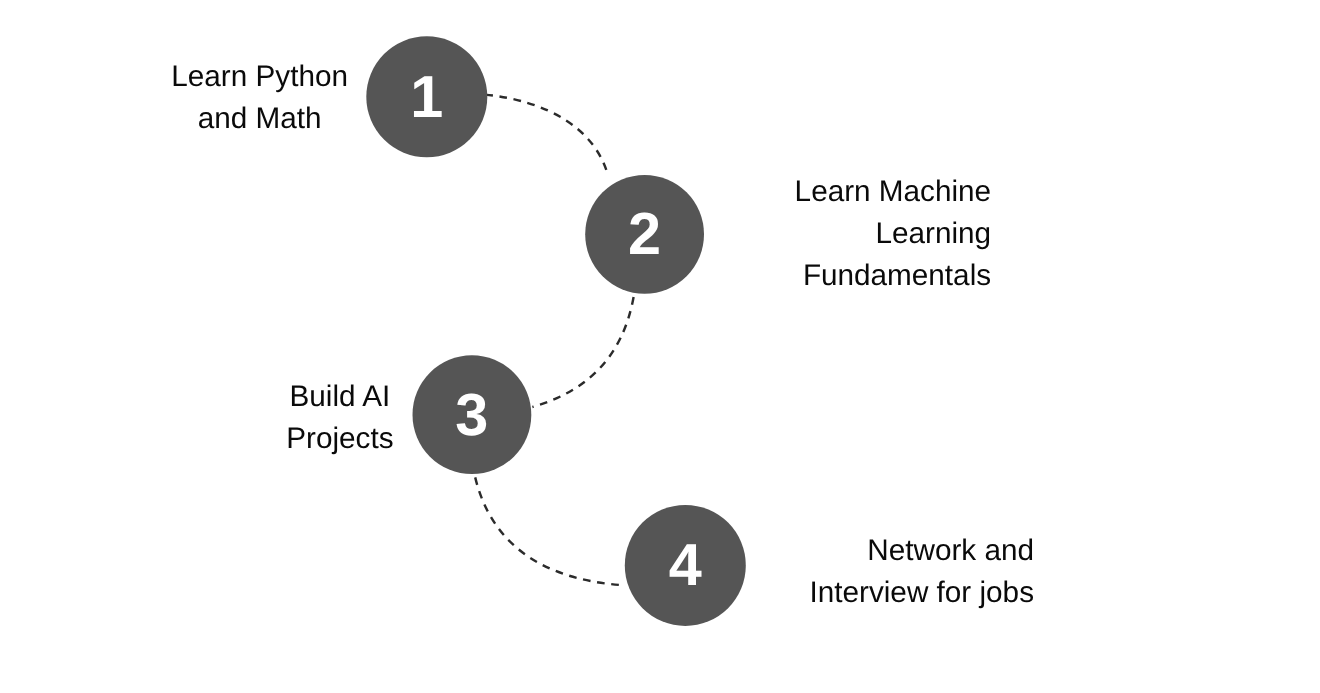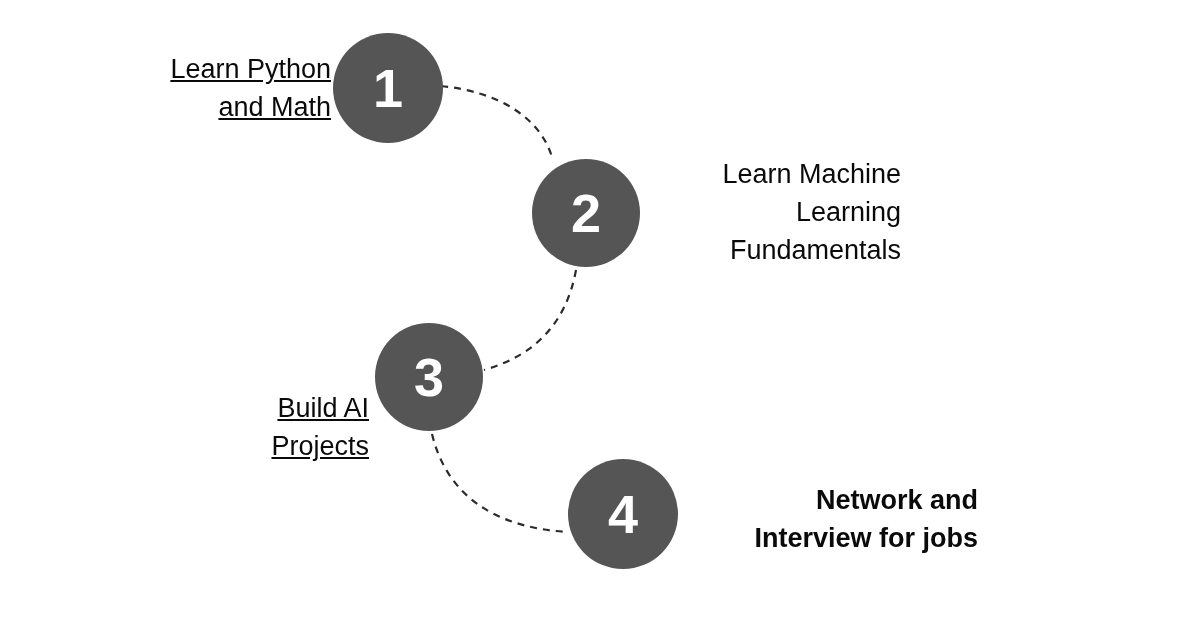--- a/index.html
+++ b/index.html
@@ -47,42 +47,41 @@
   }
   .step-label {
     position: absolute;
     color: #0a0a0a;
     font-family: "Liberation Sans", sans-serif;
     font-size: 27px;
     line-height: 38px;
     white-space: pre-line;
   }
   .label-left {
-    text-align: right;
-    text-decoration: underline;
+    text-align: center;
   }
   .label-right {
     text-align: right;
   }
 
   
   #node-1 { left: 333px; top: 33px; width: 110px; height: 110px; }
   #label-1 { left: 141px; top: 50px; width: 190px; }
 
   
   #node-2 { left: 532px; top: 159px; width: 108px; height: 108px; }
   #label-2 { left: 661px; top: 155px; width: 240px; }
 
   
   #node-3 { left: 375px; top: 323px; width: 108px; height: 108px; }
-  #label-3 { left: 249px; top: 341px; width: 120px; margin-top: 48px; }
+  #label-3 { left: 249px; top: 341px; width: 120px; }
 
   
   #node-4 { left: 568px; top: 459px; width: 110px; height: 110px; }
-  #label-4 { left: 718px; top: 481px; width: 260px; font-weight: bold; }
+  #label-4 { left: 680px; top: 481px; width: 260px; }
 </style>
 </head>
 <body>
 
 <div id="canvas">
 
   <svg id="connectors" viewBox="0 0 1200 630" width="1200" height="630" xmlns="http://www.w3.org/2000/svg">
     <path d="M 441 86 C 500 92 540 118 552 157" fill="none" stroke="#2b2b2b" stroke-width="2.2" stroke-dasharray="7 6" stroke-linecap="butt"></path>
     <path d="M 576 270 C 566 325 533 356 484 370" fill="none" stroke="#2b2b2b" stroke-width="2.2" stroke-dasharray="7 6" stroke-linecap="butt"></path>
     <path d="M 432 434 C 446 492 490 527 567 532" fill="none" stroke="#2b2b2b" stroke-width="2.2" stroke-dasharray="7 6" stroke-linecap="butt"></path>

